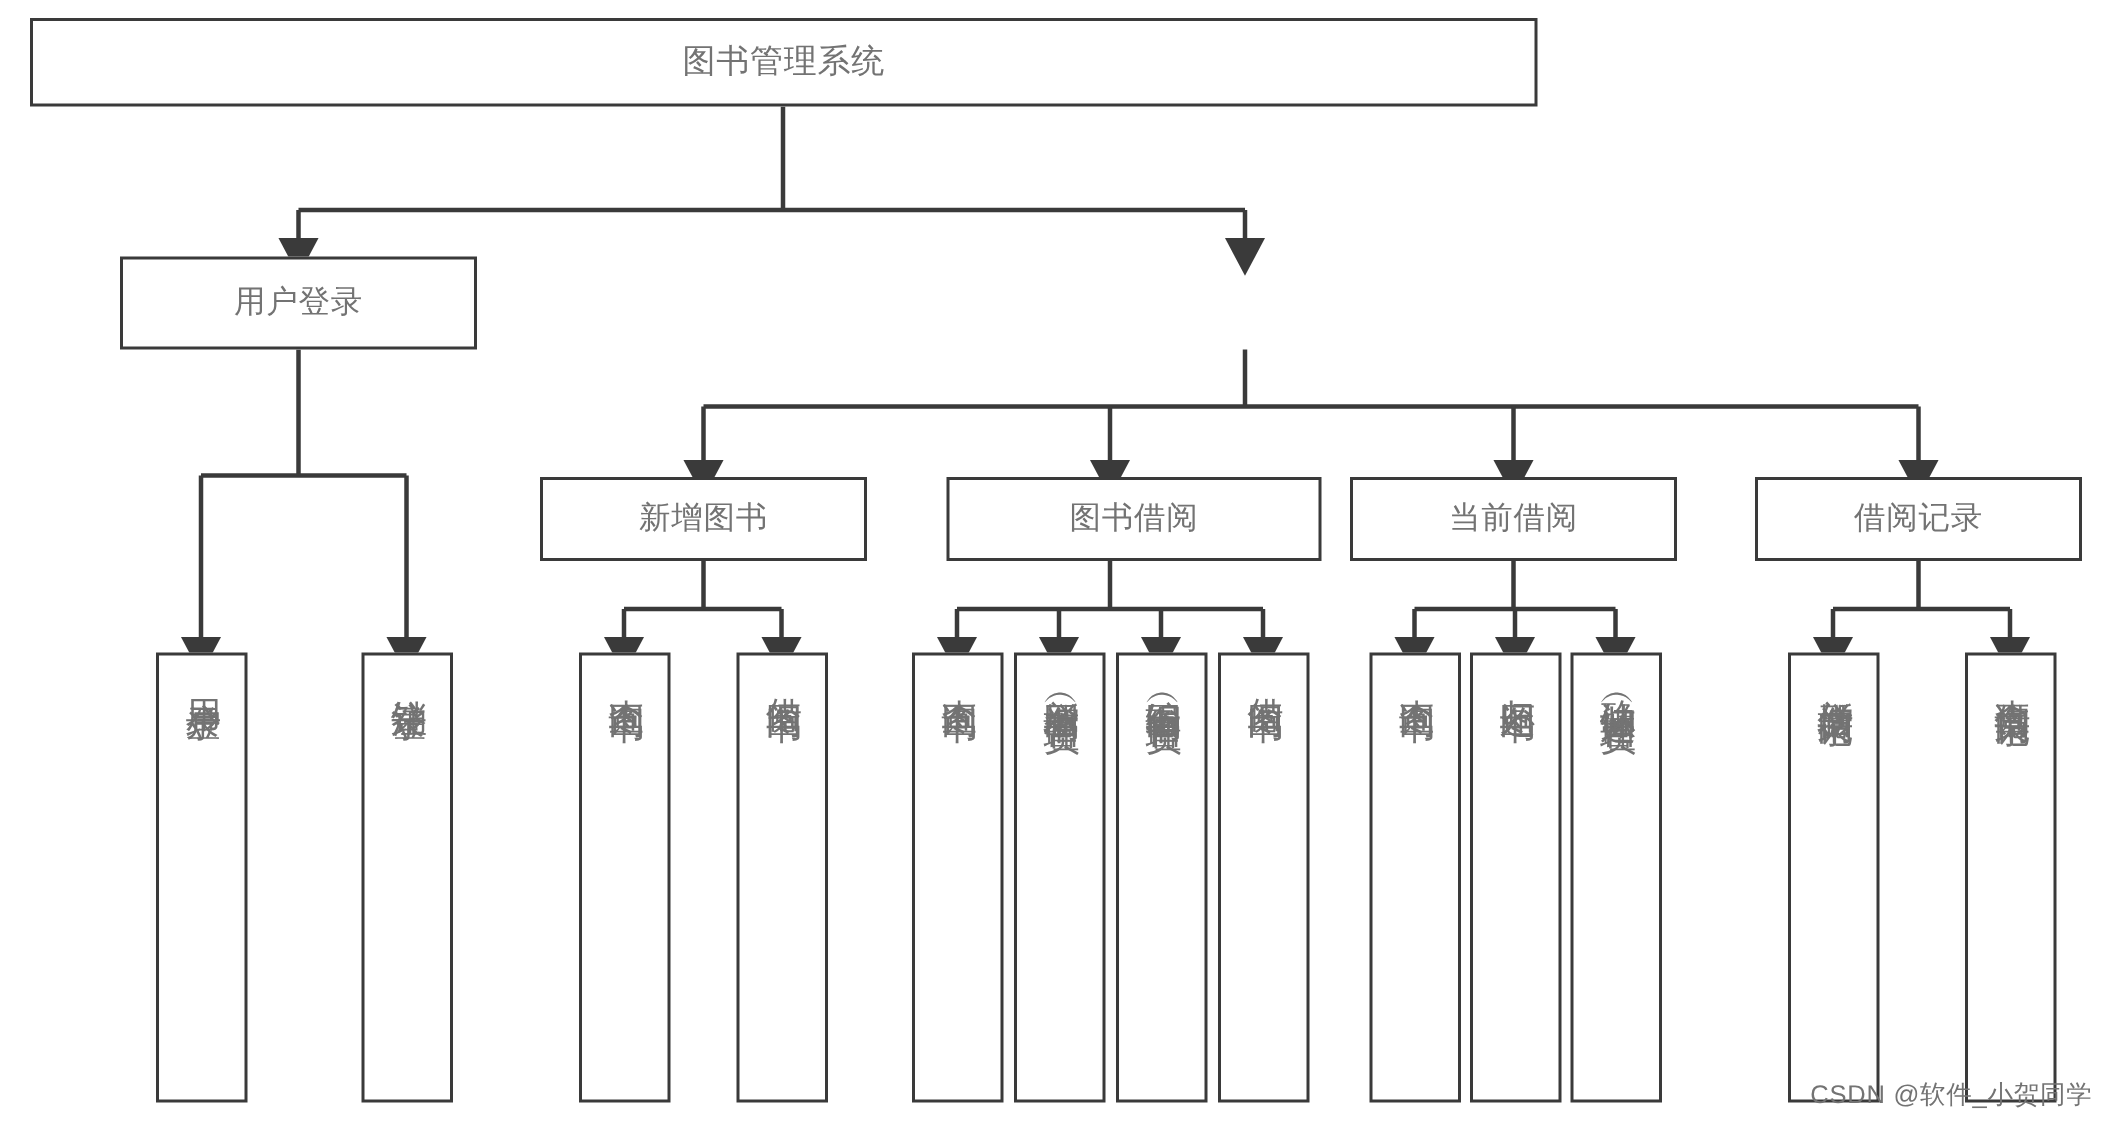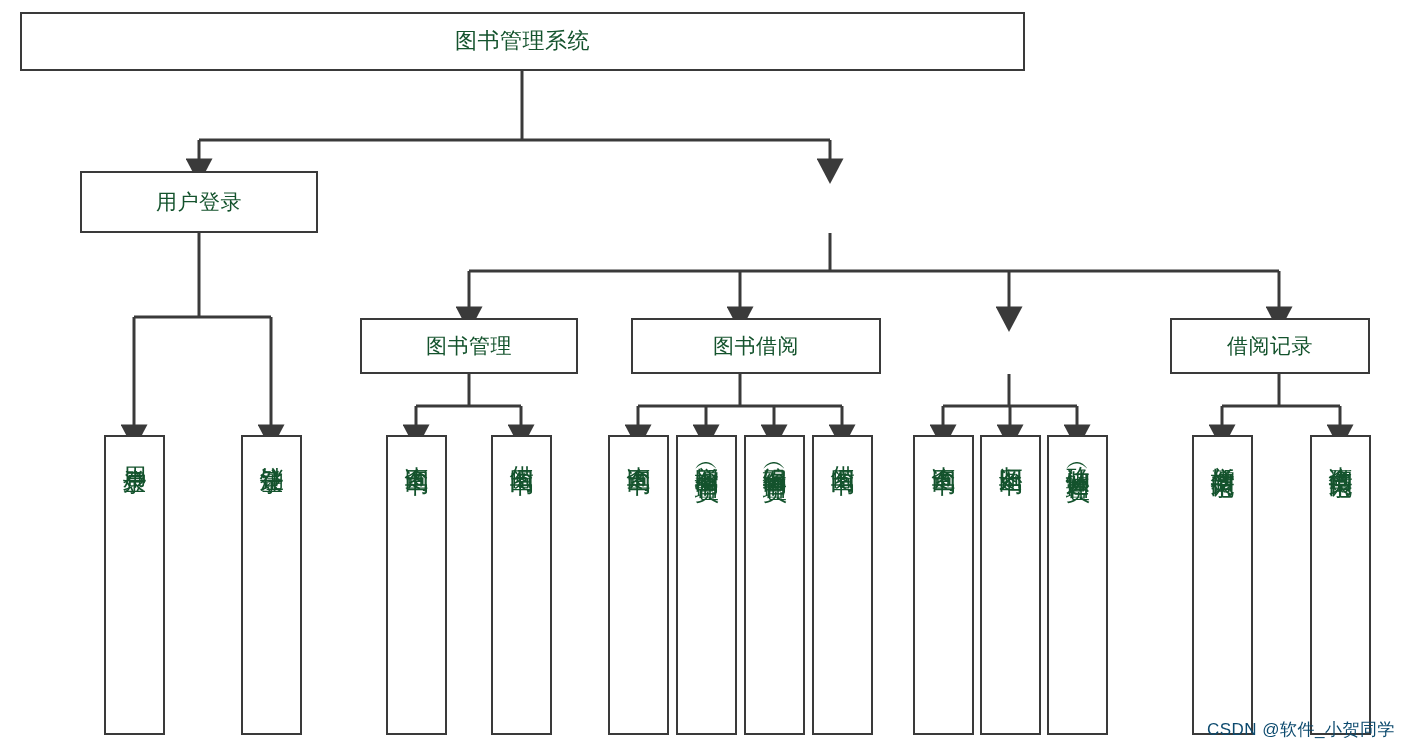--- a/index.html
+++ b/index.html
@@ -25,21 +25,21 @@
     height: 747px;
   }
   .node {
     position: absolute;
     box-sizing: border-box;
     background: #ffffff;
     border: 2.5px solid #3a3a3a;
     display: flex;
     align-items: center;
     justify-content: center;
-    color: #14532d;
+    color: #737373;
   }
   .node .label {
     display: block;
     text-align: center;
     letter-spacing: 0.5px;
   }
   .node.horiz .label {
     font-size: 21px;
     line-height: 1.1;
     white-space: nowrap;
@@ -55,21 +55,21 @@
     line-height: 1.18;
     letter-spacing: 2px;
     white-space: nowrap;
   }
   .node.root .label { font-size: 22px; }
   #watermark {
     position: absolute;
     right: 10px;
     bottom: 6px;
     font-size: 17px;
-    color: #0c4a6e;
+    color: #737373;
     white-space: nowrap;
     letter-spacing: 0.5px;
   }
 </style>
 </head>
 <body>
 
 <div id="canvas">
 
   <svg id="wires" viewBox="0 0 1405 747" xmlns="http://www.w3.org/2000/svg">
@@ -127,26 +127,29 @@
 
   <div class="node horiz root" style="left:20px;top:12px;width:1005px;height:59px;">
     <span class="label">图书管理系统</span>
   </div>
 
   <div class="node horiz" style="left:80px;top:171px;width:238px;height:62px;">
     <span class="label">用户登录</span>
   </div>
 
   <div class="node horiz" style="left:360px;top:318px;width:218px;height:56px;">
-    <span class="label">图书管理</span>
+    <span class="label">新增图书</span>
   </div>
   <div class="node horiz" style="left:631px;top:318px;width:250px;height:56px;">
     <span class="label">图书借阅</span>
   </div>
-  <div class="node horiz" style="left:1170px;top:318px;width:200px;height:56px;justify-content:center;">
+  <div class="node horiz" style="left:900px;top:318px;width:218px;height:56px;">
+    <span class="label">当前借阅</span>
+  </div>
+  <div class="node horiz" style="left:1170px;top:318px;width:218px;height:56px;justify-content:center;">
     <span class="label">借阅记录</span>
   </div>
 
   <div class="node vert" style="left:104px;top:435px;width:61px;height:300px;">
     <span class="label">用户登录</span>
   </div>
   <div class="node vert" style="left:241px;top:435px;width:61px;height:300px;">
     <span class="label">注销登录</span>
   </div>
 

